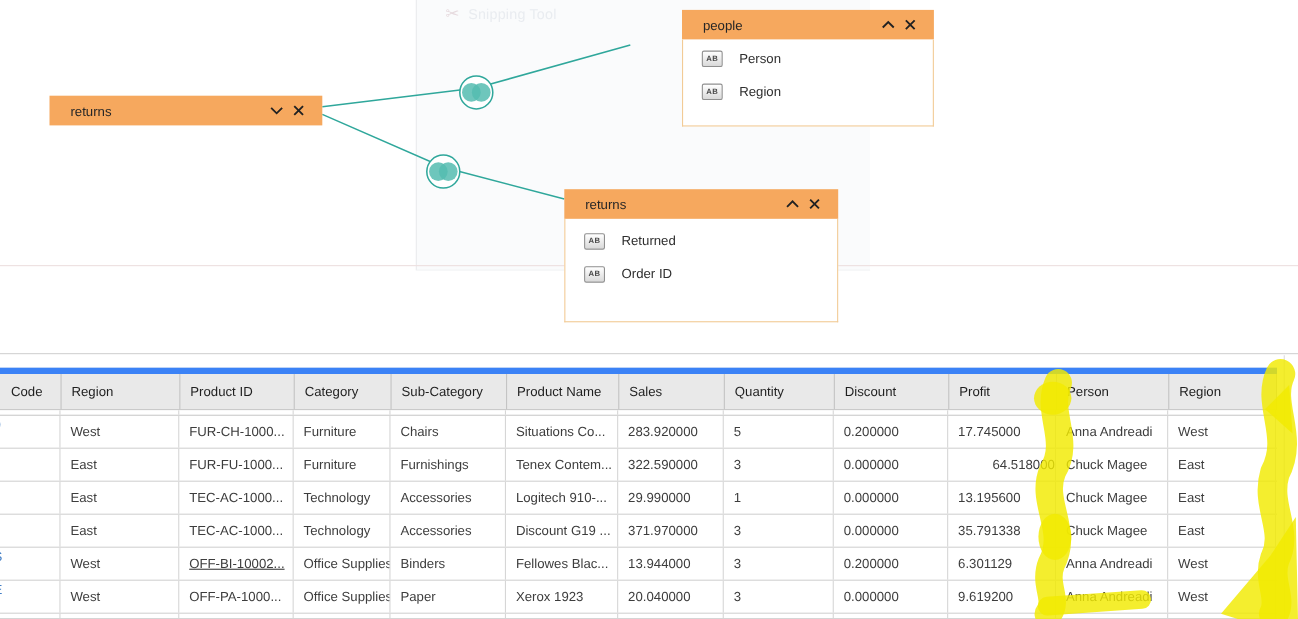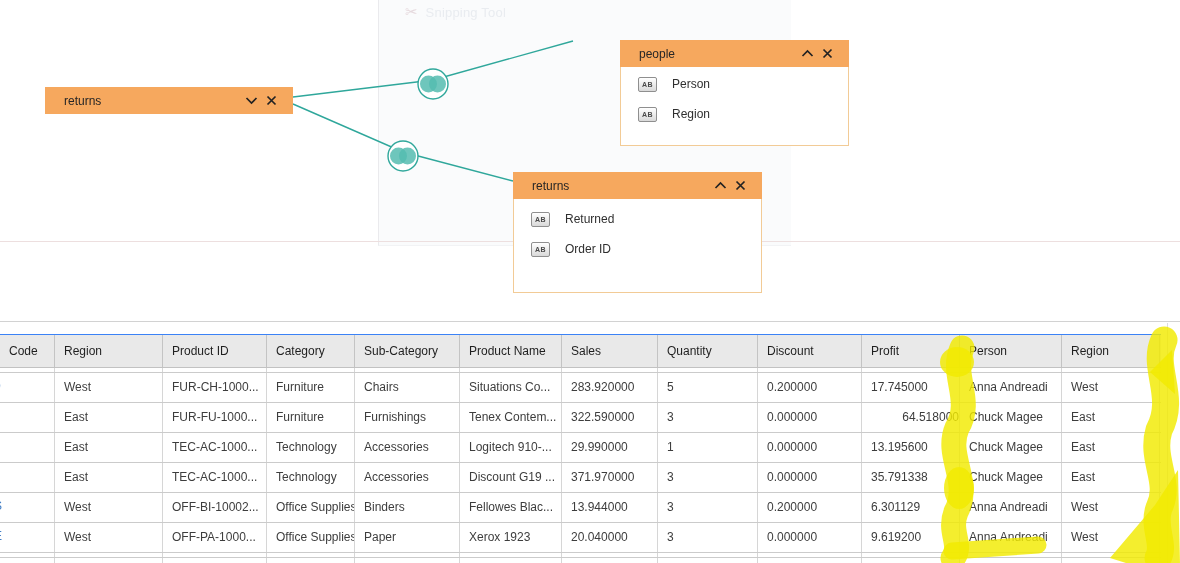--- a/index.html
+++ b/index.html
@@ -33,29 +33,29 @@
   .node-body{background:#ffffff;border:1px solid #F2CB96;border-top:none;box-sizing:border-box;}
   .field-row{display:flex;align-items:center;height:30px;padding-left:17px;gap:15px;}
   .type-badge{
     width:17px;height:13px;border:1px solid #8f8f8f;border-radius:2px;
     background:linear-gradient(#ffffff,#d9d9d9);
     font-size:7px;font-weight:bold;color:#4a4a4a;letter-spacing:.5px;
     display:flex;align-items:center;justify-content:center;
   }
   .field-name{color:#2f2f2f;}
   #orders-node{left:45px;top:87px;width:248px;}
-  #people-node{left:573px;top:40px;width:229px;padding-left:47px;}
+  #people-node{left:573px;top:9px;width:229px;padding-left:47px;}
   #people-node .node-body{height:79px;padding-top:2px;}
   #returns-node{left:513px;top:172px;width:249px;}
   #returns-node .node-body{height:94px;padding-top:5px;}
   
   .grid-topline{position:absolute;left:0;top:321px;width:1180px;height:1px;background:#d2d2d2;z-index:1;}
   .win-right-line{position:absolute;left:1167px;top:323px;width:1px;height:240px;background:#dcdcdc;z-index:1;}
   .grid{position:absolute;left:0;top:334px;width:1161px;height:229px;overflow:hidden;z-index:2;}
-  .g-header{display:flex;height:32px;background:#e9e9e9;border-top:1px solid #3b82f6;border-bottom:1px solid #c2c2c2;}
+  .g-header{display:flex;height:32px;background:#e9e9e9;border-top:6px solid #3b82f6;border-bottom:1px solid #c2c2c2;justify-content:flex-end;}
   .g-header .g-cell{line-height:32px;border-right:1px solid #c4c4c4;color:#1f1f1f;}
   .g-gap{display:flex;height:4px;background:#fff;}
   .g-gap .g-cell{border-right:1px solid #d6d6d6;}
   .g-row{display:flex;height:29px;background:#fff;border-bottom:1px solid #cbcbcb;}
   .g-row.g-first{border-top:1px solid #cbcbcb;height:29px;}
   .g-row .g-cell{line-height:29px;border-right:1px solid #d6d6d6;color:#3d3d3d;}
   .g-partial{display:flex;height:20px;background:#fff;border-top:1px solid #cbcbcb;}
   .g-partial .g-cell{border-right:1px solid #d6d6d6;}
   .g-cell{box-sizing:border-box;padding-left:9px;font-size:12px;white-space:nowrap;overflow:hidden;}
   .frag{position:absolute;z-index:3;font-size:12px;color:#3F7CC4;}
@@ -240,21 +240,21 @@
       <div class="g-cell" style="width: 96px;">371.970000</div>
       <div class="g-cell" style="width: 100px;">3</div>
       <div class="g-cell" style="width: 104px;">0.000000</div>
       <div class="g-cell" style="width: 98px;">35.791338</div>
       <div class="g-cell" style="width: 102px;">Chuck Magee</div>
       <div class="g-cell" style="width: 98px;">East</div>
     </div>
     <div class="g-row">
       <div class="g-cell" style="width: 55px;"></div>
       <div class="g-cell" style="width: 108px;">West</div>
-      <div class="g-cell" style="width: 104px;">OFF-BI-10002...</div>
+      <div class="g-cell" style="width: 104px; text-decoration: underline;">OFF-BI-10002...</div>
       <div class="g-cell" style="width: 88px;">Office Supplies</div>
       <div class="g-cell" style="width: 105px;">Binders</div>
       <div class="g-cell" style="width: 102px;">Fellowes Blac...</div>
       <div class="g-cell" style="width: 96px;">13.944000</div>
       <div class="g-cell" style="width: 100px;">3</div>
       <div class="g-cell" style="width: 104px;">0.200000</div>
       <div class="g-cell" style="width: 98px;">6.301129</div>
       <div class="g-cell" style="width: 102px;">Anna Andreadi</div>
       <div class="g-cell" style="width: 98px;">West</div>
     </div>

